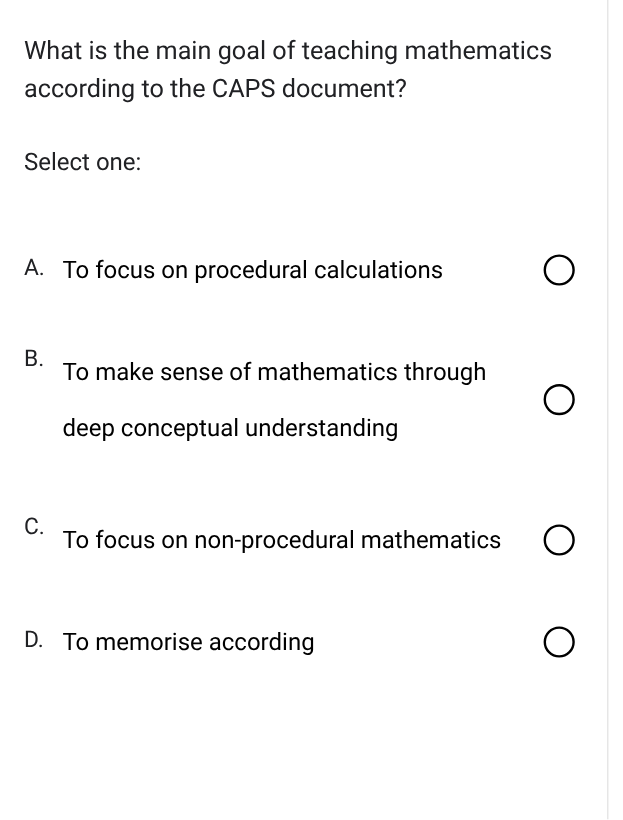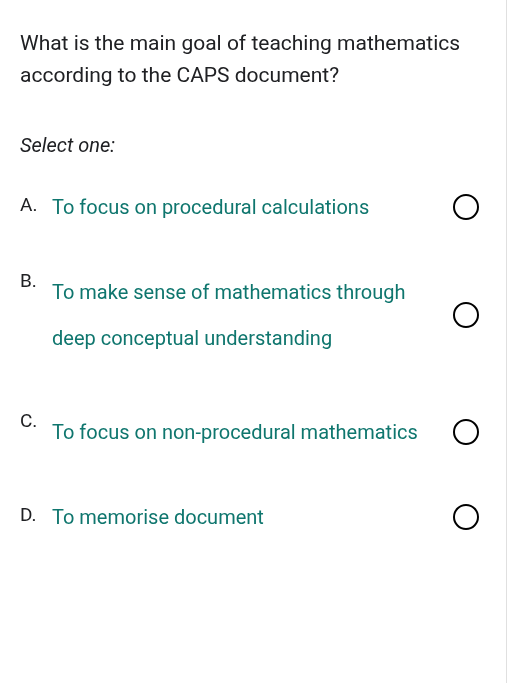--- a/index.html
+++ b/index.html
@@ -20,29 +20,28 @@
       position: absolute;
       right: 12px;
       top: 0;
       bottom: 0;
       width: 1px;
       background: #e0e0e0;
     }
     .question {
       font-size: 21px;
       line-height: 1.5;
-      margin-bottom: 42px;
+      margin-bottom: 32px;
       color: #202124;
       font-weight: 400;
     }
     .instruction {
       font-size: 20px;
-      margin-bottom: 36px;
+      margin-bottom: 64px;
       color: #202124;
-      font-style: italic;
     }
     .option {
       display: flex;
       align-items: center;
       margin-bottom: 48px;
       padding-right: 20px;
     }
     .option-content {
       display: flex;
       flex: 1;
@@ -50,21 +49,21 @@
     }
     .option-letter {
       font-size: 19px;
       margin-right: 10px;
       min-width: 22px;
       color: #202124;
     }
     .option-text {
       font-size: 20px;
       line-height: 2.3;
-      color: #0f766e;
+      color: #000000;
       flex: 1;
     }
     .option-text.single-line {
       line-height: 1.4;
     }
     .radio {
       width: 26px;
       height: 26px;
       border: 2.5px solid #000000;
       border-radius: 50%;
@@ -102,16 +101,16 @@
   <div class="option-content">
     <span class="option-letter">C.</span>
     <span class="option-text">To focus on non-procedural mathematics</span>
   </div>
   <div class="radio"></div>
 </div>
 
 <div class="option" style="margin-bottom: 0;">
   <div class="option-content">
     <span class="option-letter">D.</span>
-    <span class="option-text single-line">To memorise document</span>
+    <span class="option-text single-line">To memorise according</span>
   </div>
   <div class="radio"></div>
 </div>
 
 </body></html>

